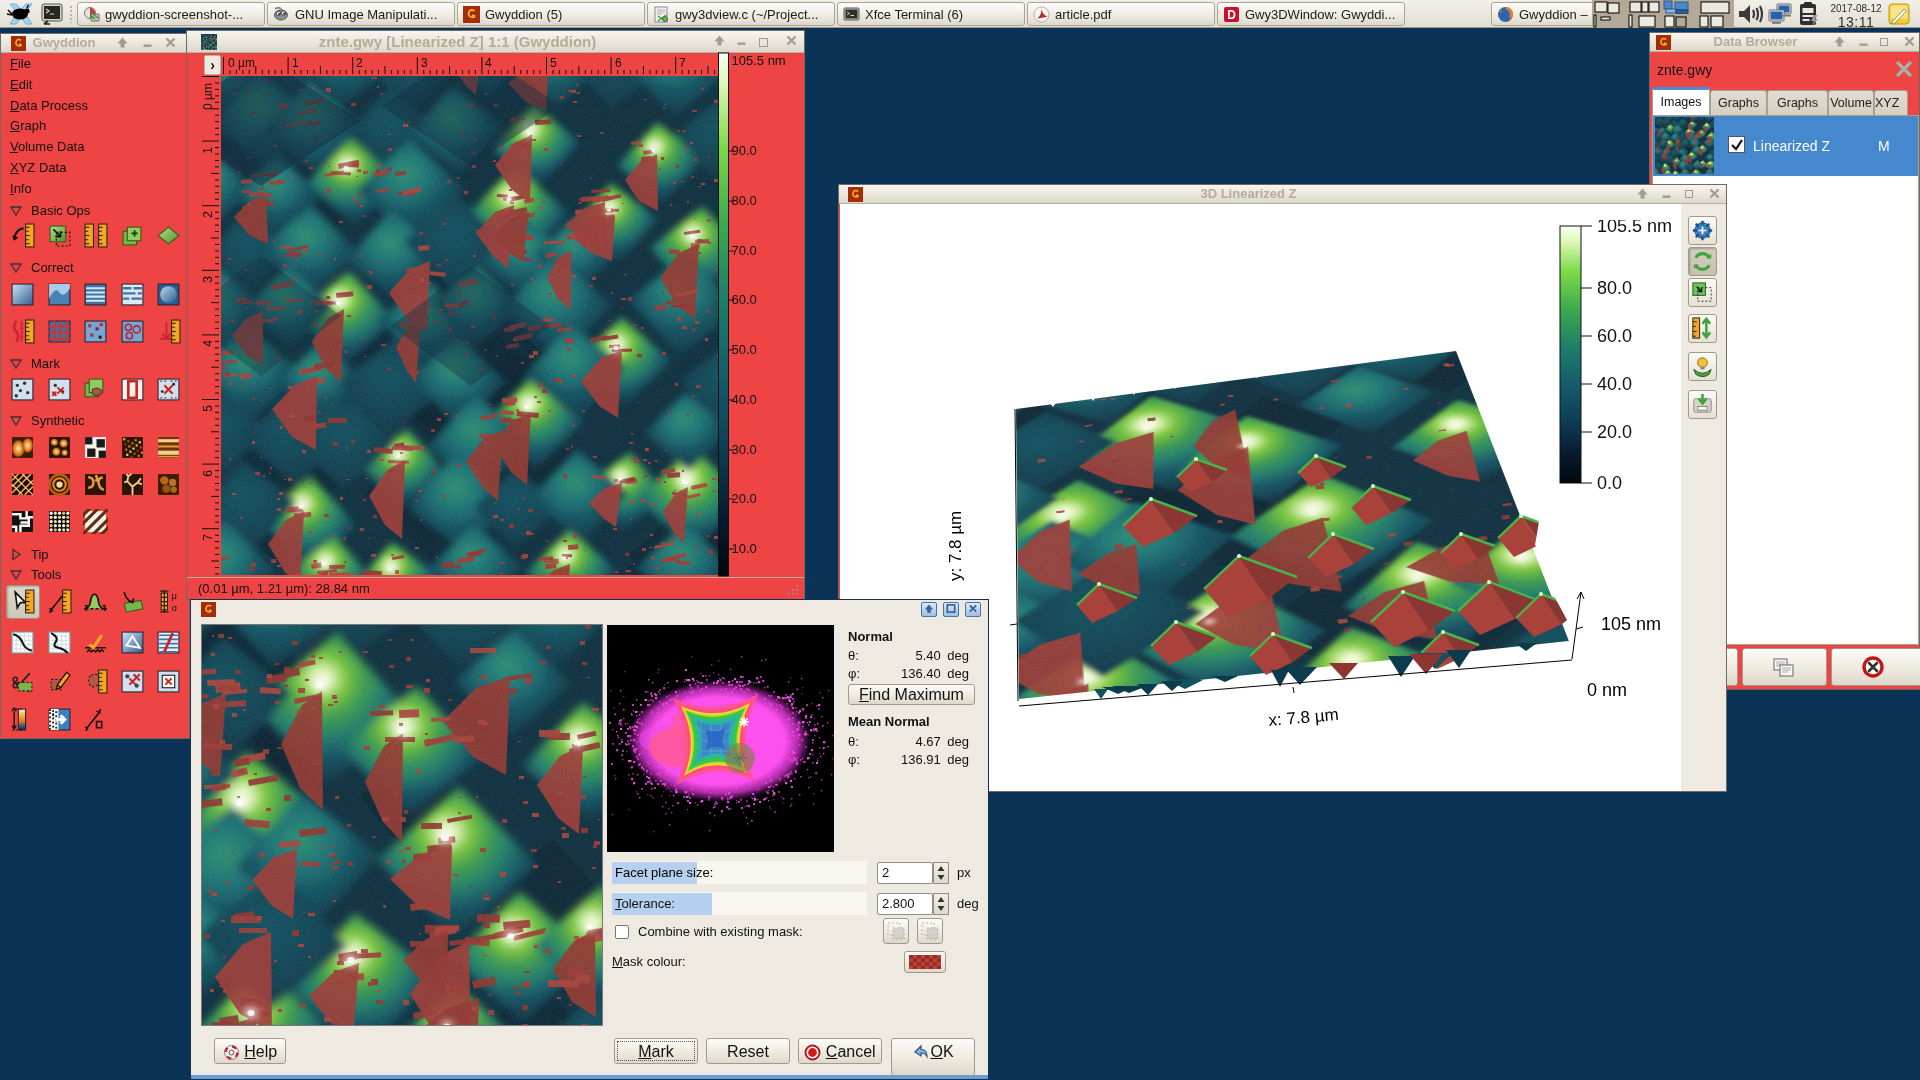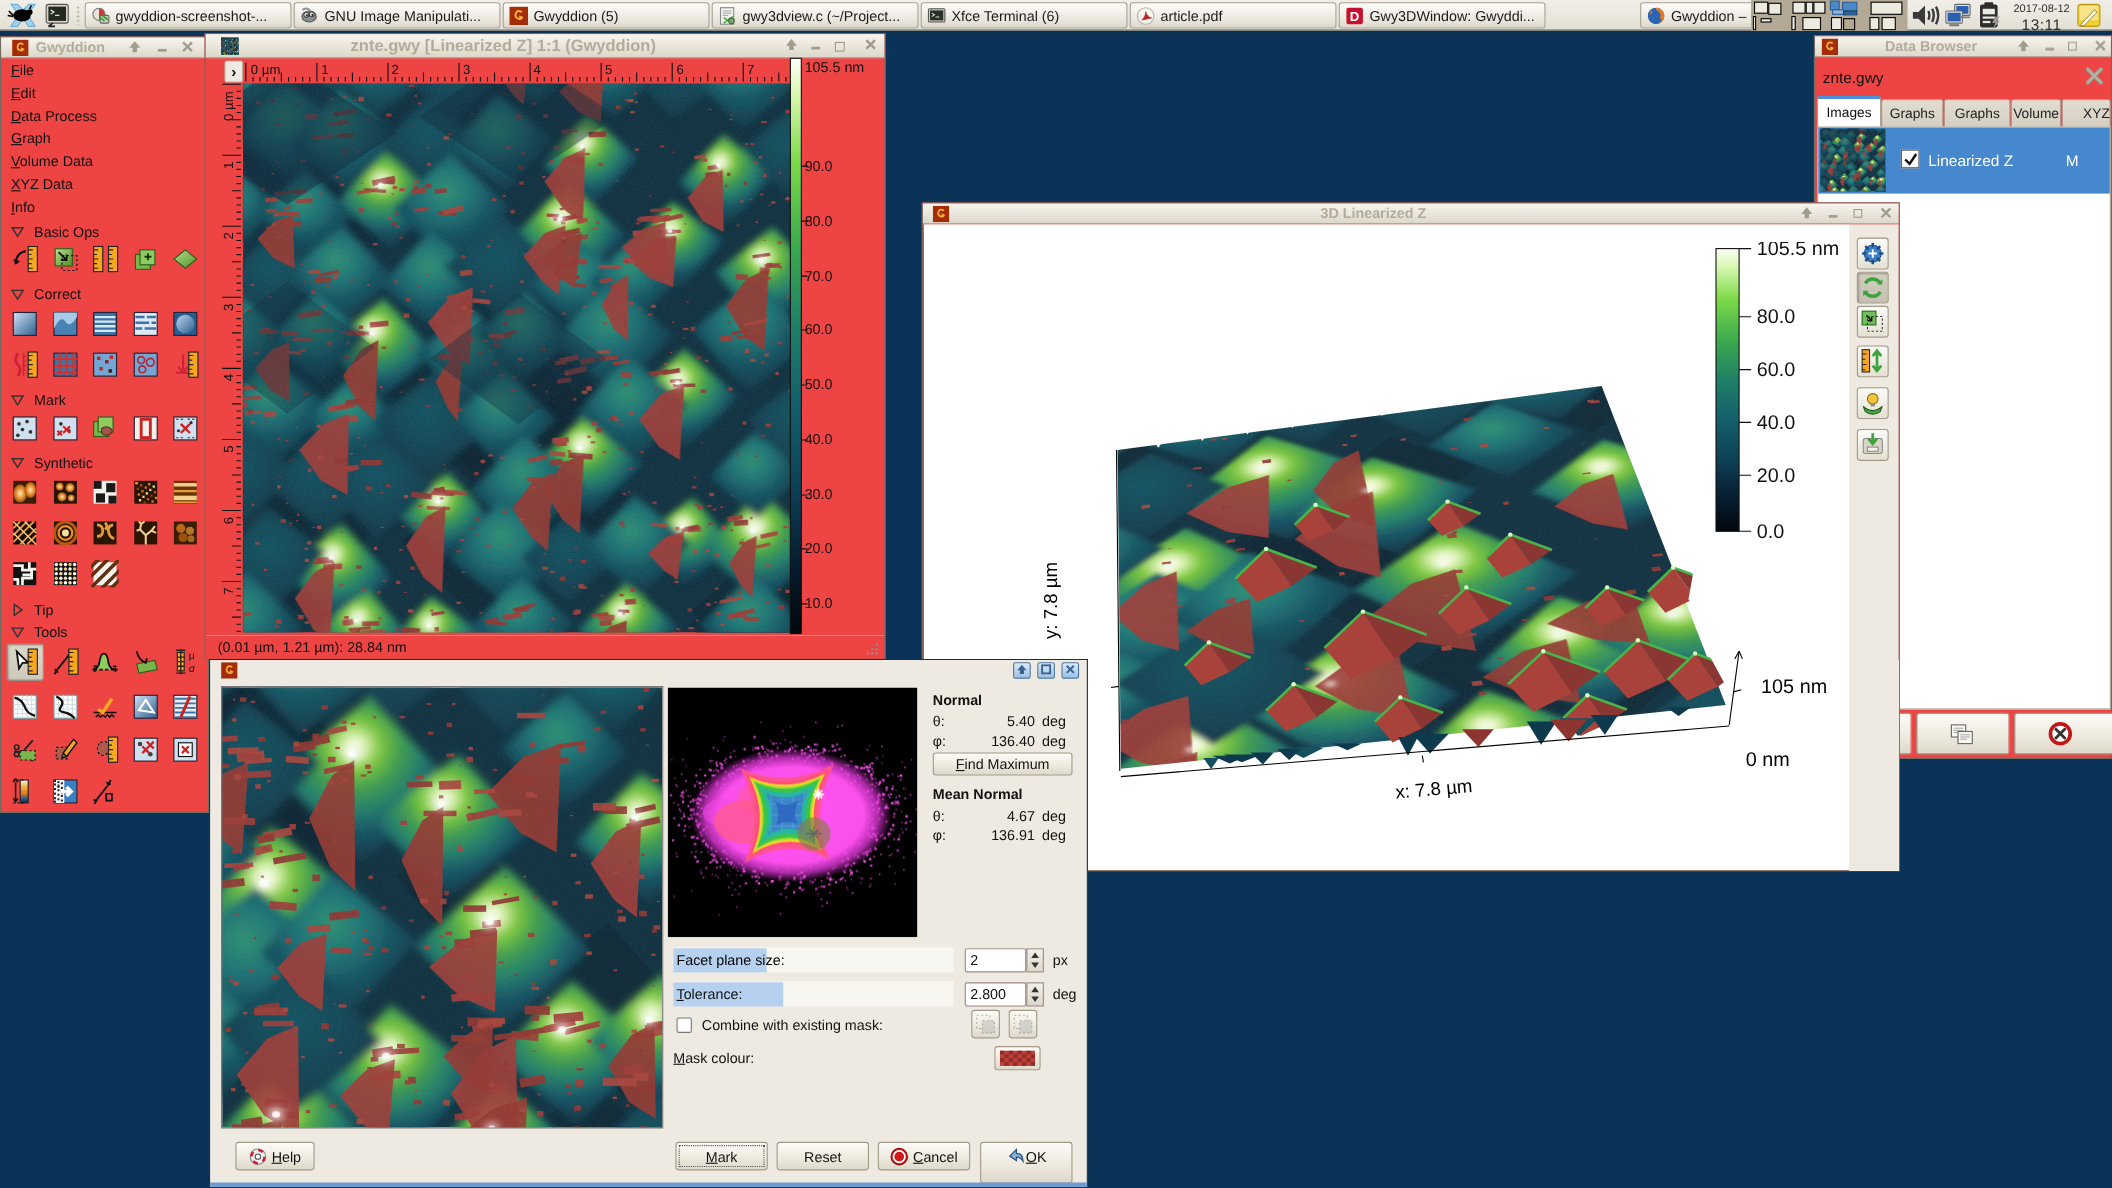--- a/index.html
+++ b/index.html
@@ -5,21 +5,21 @@
 .a{position:absolute}
 .win{position:absolute;background:#ef4444;border:1px solid #6f6b60}
 .tbar{position:absolute;left:0;right:0;top:0;background:linear-gradient(#f8f5ef,#dcd8cb);border-bottom:1px solid #b8b1a2;color:#b3ab9a;font-weight:bold;text-align:center}
 .wbtn{position:absolute;color:#a09a8b;font-weight:bold;font-size:13px;line-height:15px;text-align:center}
 .mi{height:20.8px;line-height:20.8px;font-size:13px;color:#111;padding-left:9px}
 .sech{position:absolute;font-size:13px;color:#111}
 .ico{position:absolute;width:25px;height:25px}
 .tkb{position:absolute;top:2px;height:24px;border:1px solid #aaa394;border-radius:3px;background:linear-gradient(#fefdfb,#eae6dc 70%,#ddd8cb);font-size:13px;color:#1b1b1b;white-space:nowrap;overflow:hidden}
 .tkb span{position:absolute;left:27px;top:4px}
 .tki{position:absolute;left:5px;top:3px;width:17px;height:17px}
-.btn{position:absolute;border:1px solid #a19a89;border-radius:3px;background:linear-gradient(#fcfbf8,#eeeade 55%,#ddd8ca);font-size:13px;color:#111;text-align:center}
+.btn{position:absolute;border:1px solid #a19a89;border-radius:3px;background:linear-gradient(#fcfbf8,#eeeade 55%,#ddd8ca);font-size:16px;color:#111;text-align:center}
 .ent{position:absolute;background:#fff;border:1px solid #988;border-radius:2px;font-size:13px;color:#111;padding:2px 0 0 4px}
 u{text-decoration:underline}
 </style></head><body>
 <svg width="0" height="0" style="position:absolute">
     <defs>
 <radialGradient id="gh" cx="0.44" cy="0.30" r="0.72">
 <stop offset="0" stop-color="#ffffff"></stop>
         <stop offset="0.07" stop-color="#e8fbc0"></stop>
 <stop offset="0.20" stop-color="#7ac838"></stop>
         <stop offset="0.36" stop-color="#3a9b4c"></stop>
@@ -2074,21 +2074,21 @@
       </svg></div>
     <div class="a" style="left:7px;top:29px;font-size:14px;color:#111">znte.gwy</div>
     <svg class="a" style="left:245px;top:27px" width="18" height="18" viewBox="0 0 18 18">
       <path d="M3 3 L15 15 M15 3 L3 15" stroke="#9a958a" stroke-width="4" stroke-linecap="round"></path>
       <path d="M3 3 L15 15 M15 3 L3 15" stroke="#b8b3a6" stroke-width="2" stroke-linecap="round"></path>
     </svg>
     <div class="a" style="left:2px;top:54px;width:58px;height:29px;background:#fff;border:1px solid #a8a193;border-bottom:none;border-radius:3px 3px 0 0;border-top:3px solid #4a90d8;font-size:12.5px;color:#111;text-align:center;line-height:25px">Images</div>
     <div class="a" style="left:60px;top:57px;width:57px;height:26px;background:linear-gradient(#e2ddd1,#d4cfc1);border:1px solid #a8a193;border-bottom:none;border-radius:3px 3px 0 0;font-size:12.5px;color:#222;text-align:center;line-height:24px">Graphs</div>
     <div class="a" style="left:117px;top:57px;width:61px;height:26px;background:linear-gradient(#e2ddd1,#d4cfc1);border:1px solid #a8a193;border-bottom:none;border-radius:3px 3px 0 0;font-size:12.5px;color:#222;text-align:center;line-height:24px">Graphs</div>
     <div class="a" style="left:178px;top:57px;width:46px;height:26px;background:linear-gradient(#e2ddd1,#d4cfc1);border:1px solid #a8a193;border-bottom:none;border-radius:3px 3px 0 0;font-size:12.5px;color:#222;text-align:center;line-height:24px">Volume</div>
-    <div class="a" style="left:224px;top:57px;width:45px;height:26px;background:linear-gradient(#e2ddd1,#d4cfc1);border:1px solid #a8a193;border-bottom:none;border-radius:3px 3px 0 0;font-size:12.5px;color:#222;text-align:right;line-height:24px">XYZ</div>
+    <div class="a" style="left:224px;top:57px;width:34px;height:26px;background:linear-gradient(#e2ddd1,#d4cfc1);border:1px solid #a8a193;border-bottom:none;border-radius:3px 3px 0 0;font-size:12.5px;color:#222;text-align:left;line-height:24px">XYZ</div>
     <div class="a" style="left:2px;top:82px;width:267px;height:530px;background:#fff;border:1px solid #a8a193"></div>
     <div class="a" style="left:3px;top:83px;width:265px;height:60px;background:#4688ce"></div>
     <svg class="a" style="left:5px;top:84px" width="59" height="57" viewBox="0 0 499 499" preserveAspectRatio="none">
       <use href="#afm1"></use>
     </svg>
     <div class="a" style="left:78px;top:103px;width:17px;height:17px;background:#fff;border:1px solid #555"></div>
     <svg class="a" style="left:80px;top:105px" width="14" height="14" viewBox="0 0 14 14">
       <path d="M2 7 L6 11 L12 2" stroke="#111" stroke-width="2.2" fill="none"></path>
     </svg>
     <div class="a" style="left:103px;top:105px;font-size:14px;color:#fff">Linearized Z</div>

